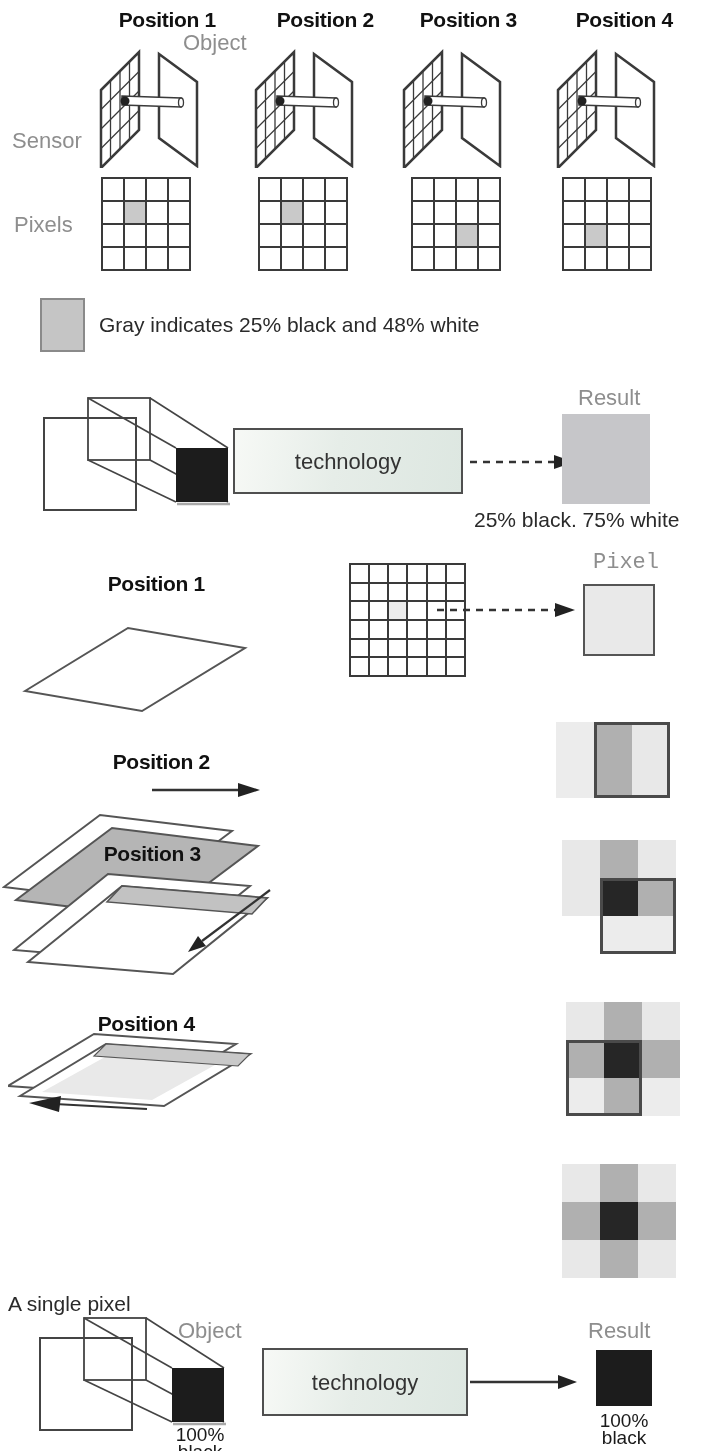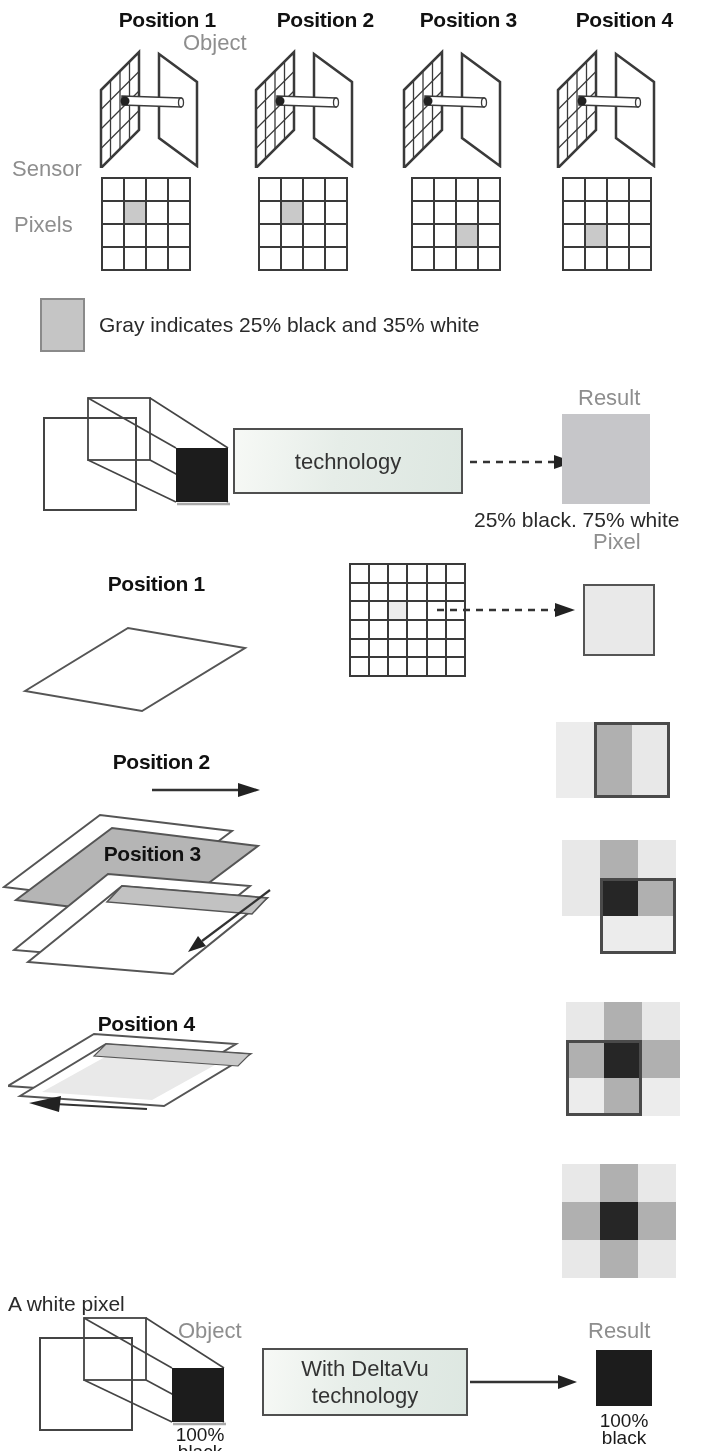--- a/index.html
+++ b/index.html
@@ -34,21 +34,21 @@
 </style>
 </head>
 <body>
 
 <div class="abs hdr" style="left:96px;top:8px;width:120px;">Position 1</div>
 <div class="abs hdr" style="left:252px;top:8px;width:122px;">Position 2</div>
 <div class="abs hdr" style="left:399px;top:8px;width:118px;">Position 3</div>
 <div class="abs hdr" style="left:553px;top:8px;width:120px;">Position 4</div>
 
 <div class="abs graylbl" style="left:183px;top:30px;">Object</div>
-<div class="abs graylbl" style="left:12px;top:128px;margin-top:28px;">Sensor</div>
+<div class="abs graylbl" style="left:12px;top:128px;">Sensor</div>
 <div class="abs graylbl" style="left:14px;top:212px;">Pixels</div>
 
 <div class="abs" style="left:95px;top:38px;">
     <svg width="112" height="130" viewBox="0 0 112 130">
       <g stroke="#3a3a3a" fill="none">
         <polygon points="64,16 102,44 102,128 64,100" fill="#fff" stroke-width="2.5"></polygon>
         <polygon points="6,52 44,14 44,92 6,130" fill="#fff" stroke-width="2.5"></polygon>
         <g stroke-width="1.3">
           <line x1="15.5" y1="42.5" x2="15.5" y2="120.5"></line>
           <line x1="25" y1="33" x2="25" y2="111"></line>
@@ -188,21 +188,21 @@
     <div class="cell gray"></div>
     <div class="cell"></div>
     <div class="cell"></div>
     <div class="cell"></div>
     <div class="cell"></div>
     <div class="cell"></div>
     <div class="cell"></div>
   </div>
 
 <div class="abs swatch" style="left:40px;top:298px;width:45px;height:54px;"></div>
-<div class="abs darktxt" style="left:99px;top:313px;">Gray indicates 25% black and 35% white</div>
+<div class="abs darktxt" style="left:99px;top:313px;">Gray indicates 25% black and 48% white</div>
 
 <div class="abs" style="left:40px;top:396px;">
   <svg width="195" height="120" viewBox="0 0 195 120">
       <g stroke="#444" fill="none">
         <rect x="4" y="22" width="92" height="92" fill="#fff" stroke-width="2"></rect>
         <rect x="48" y="2" width="62" height="62" stroke-width="1.8"></rect>
         <g stroke-width="1.6">
           <line x1="48" y1="2" x2="136" y2="52"></line>
           <line x1="110" y1="2" x2="188" y2="52"></line>
           <line x1="48" y1="64" x2="136" y2="106"></line>
@@ -269,21 +269,21 @@
     <div class="cell"></div>
     <div class="cell"></div>
     <div class="cell"></div>
   </div>
 <div class="abs" style="left:437px;top:602px;">
   <svg width="140" height="16" viewBox="0 0 140 16">
       <line x1="0" y1="8" x2="118" y2="8" stroke="#333" stroke-width="2.5" stroke-dasharray="7,6"></line>
       <polygon points="118,1 138,8 118,15" fill="#222"></polygon>
     </svg>
 </div>
-<div class="abs graylbl" style="left:593px;top:529px;">Pixel</div>
+<div class="abs graylbl" style="left:593px;top:550px;font-family:Liberation Mono, monospace;">Pixel</div>
 <div class="abs plainsq" style="left:583px;top:584px;width:72px;height:72px;background:#e9e9e9;border:2px solid #555;"></div>
 
 <div class="abs hdr" style="left:88px;top:750px;width:122px;">Position 2</div>
 <div class="abs" style="left:150px;top:779px;">
   <svg width="112" height="20" viewBox="0 0 112 20">
       <line x1="2" y1="11" x2="88" y2="11" stroke="#333" stroke-width="2.5"></line>
       <polygon points="88,4 110,11 88,18" fill="#222"></polygon>
     </svg>
 </div>
 <div class="abs" style="left:2px;top:803px;">
@@ -358,21 +358,21 @@
     <div class="mcell" style="left: 38px; top: 0px; background: rgb(176, 176, 176);"></div>
     <div class="mcell" style="left: 76px; top: 0px; background: rgb(232, 232, 232);"></div>
     <div class="mcell" style="left: 0px; top: 38px; background: rgb(176, 176, 176);"></div>
     <div class="mcell" style="left: 38px; top: 38px; background: rgb(38, 38, 38);"></div>
     <div class="mcell" style="left: 76px; top: 38px; background: rgb(176, 176, 176);"></div>
     <div class="mcell" style="left: 0px; top: 76px; background: rgb(232, 232, 232);"></div>
     <div class="mcell" style="left: 38px; top: 76px; background: rgb(176, 176, 176);"></div>
     <div class="mcell" style="left: 76px; top: 76px; background: rgb(232, 232, 232);"></div>
   </div>
 
-<div class="abs darktxt" style="left:8px;top:1292px;font-size:21px;">A white pixel</div>
+<div class="abs darktxt" style="left:8px;top:1292px;font-size:21px;">A single pixel</div>
 <div class="abs graylbl" style="left:178px;top:1318px;">Object</div>
 <div class="abs" style="left:36px;top:1316px;">
   <svg width="195" height="120" viewBox="0 0 195 120">
       <g stroke="#444" fill="none">
         <rect x="4" y="22" width="92" height="92" fill="#fff" stroke-width="2"></rect>
         <rect x="48" y="2" width="62" height="62" stroke-width="1.8"></rect>
         <g stroke-width="1.6">
           <line x1="48" y1="2" x2="136" y2="52"></line>
           <line x1="110" y1="2" x2="188" y2="52"></line>
           <line x1="48" y1="64" x2="136" y2="106"></line>
@@ -381,21 +381,20 @@
         <line x1="137" y1="108" x2="190" y2="108" stroke="#a9a9a9" stroke-width="2.5"></line>
         <rect x="136" y="52" width="52" height="54" fill="#1c1c1c" stroke="none"></rect>
       </g>
     </svg>
 </div>
 <div class="abs cap2" style="left:168px;top:1426px;width:64px;">
   <div>100%</div>
   <div>black</div>
 </div>
 <div class="techbox" style="left:262px;top:1348px;width:206px;height:68px;">
-  <div>With DeltaVu</div>
   <div>technology</div>
 </div>
 <div class="abs" style="left:470px;top:1372px;">
   <svg width="108" height="20" viewBox="0 0 108 20">
       <line x1="0" y1="10" x2="88" y2="10" stroke="#333" stroke-width="2.5"></line>
       <polygon points="88,3 107,10 88,17" fill="#222"></polygon>
     </svg>
 </div>
 <div class="abs graylbl" style="left:588px;top:1318px;">Result</div>
 <div class="abs plainsq" style="left:596px;top:1350px;width:56px;height:56px;background:#1c1c1c;"></div>

